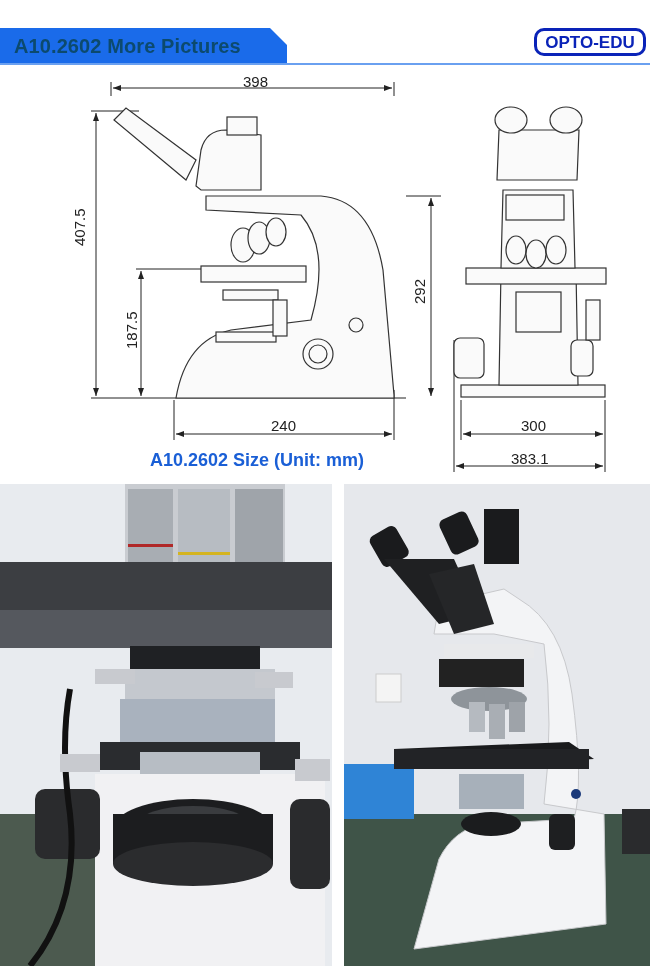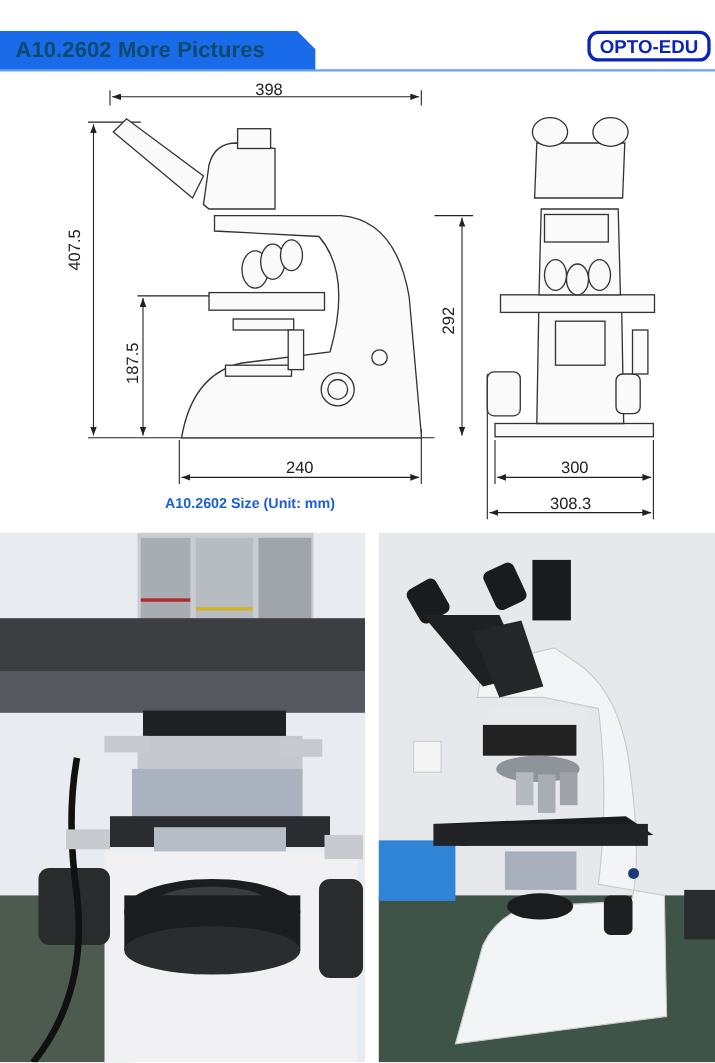--- a/index.html
+++ b/index.html
@@ -4,23 +4,23 @@
 <style>
   html,body{margin:0;padding:0;background:#fff;}
   body{width:650px;height:966px;position:relative;overflow:hidden;font-family:"Liberation Sans",sans-serif;}
   .header{position:absolute;left:0;top:0;width:650px;height:66px;}
   .title-tab{position:absolute;left:0;top:28px;width:287px;height:36px;background:#1a6bea;
     clip-path:polygon(0 0,270px 0,287px 17px,287px 36px,0 36px);}
   .title-text{position:absolute;left:14px;top:35px;color:#0c4a6e;font-weight:bold;font-size:20px;letter-spacing:0.1px;}
   .header-rule{position:absolute;left:0;top:63px;width:650px;height:2px;background:#6aa0f0;}
   .logo{position:absolute;left:534px;top:28px;width:112px;height:28px;border:3px solid #0a23b8;border-radius:10px;
     box-sizing:border-box;display:flex;align-items:flex-end;justify-content:center;color:#0a23b8;font-weight:bold;font-size:17px;}
-  .drawing{position:absolute;left:0;top:66px;width:596px;height:414px;}
+  .drawing{position:absolute;left:11px;top:66px;width:596px;height:414px;}
   .dim{position:absolute;font-size:15px;color:#222;}
-  .caption{position:absolute;left:150px;top:450px;color:#1a5fd6;font-weight:bold;font-size:13px;}
+  .caption{position:absolute;left:150px;top:450px;color:#1a5fd6;font-weight:bold;font-size:18px;}
   .photo{position:absolute;overflow:hidden;}
   .photo-left{left:0;top:484px;width:332px;height:482px;}
   .photo-right{left:344px;top:484px;width:306px;height:482px;}
 </style>
 </head>
 <body>
 
 <div class="header">
   <div class="title-tab"></div>
   <div class="title-text">A10.2602 More Pictures</div>
@@ -97,21 +97,21 @@
       <rect x="575" y="300" width="14" height="40"></rect>
       <rect x="505" y="292" width="45" height="40"></rect>
     </g>
   </svg>
   <span class="dim" style="left:232px;top:7px">398</span>
   <span class="dim" style="left:60px;top:180px;transform:rotate(-90deg);transform-origin:left top;">407.5</span>
   <span class="dim" style="left:112px;top:283px;transform:rotate(-90deg);transform-origin:left top;">187.5</span>
   <span class="dim" style="left:260px;top:351px">240</span>
   <span class="dim" style="left:400px;top:238px;transform:rotate(-90deg);transform-origin:left top;">292</span>
   <span class="dim" style="left:510px;top:351px">300</span>
-  <span class="dim" style="left:500px;top:384px">308.3</span>
+  <span class="dim" style="left:500px;top:384px">383.1</span>
 </div>
 <div class="caption">A10.2602 Size (Unit: mm)</div>
 
 <div class="photo photo-left">
   <svg width="332" height="482" viewBox="0 0 332 482">
     <rect width="332" height="482" fill="#e8ebef"></rect>
     <rect x="0" y="330" width="120" height="152" fill="#4c5a4f"></rect>
     <rect x="125" y="0" width="160" height="80" fill="#c9ccd1"></rect>
     <rect x="128" y="5" width="45" height="75" fill="#a8adb3"></rect>
       <rect x="178" y="5" width="52" height="78" fill="#b7bcc2"></rect>

